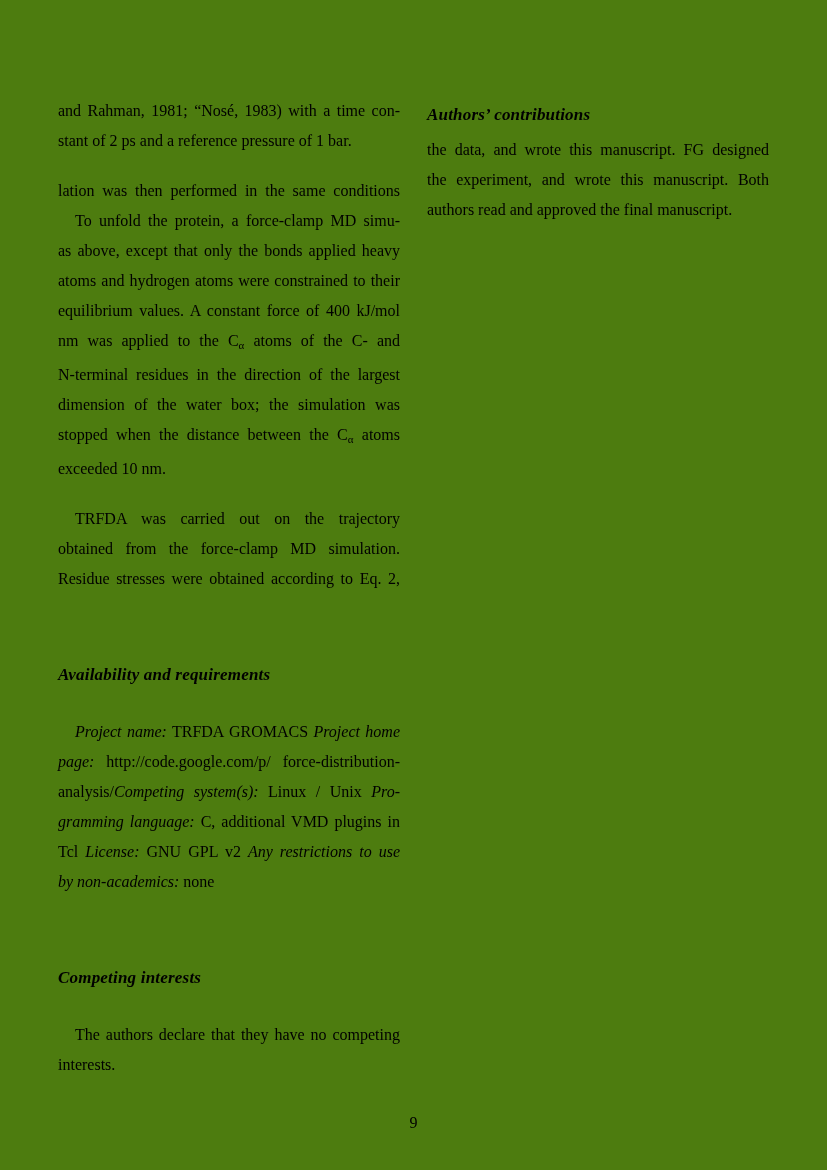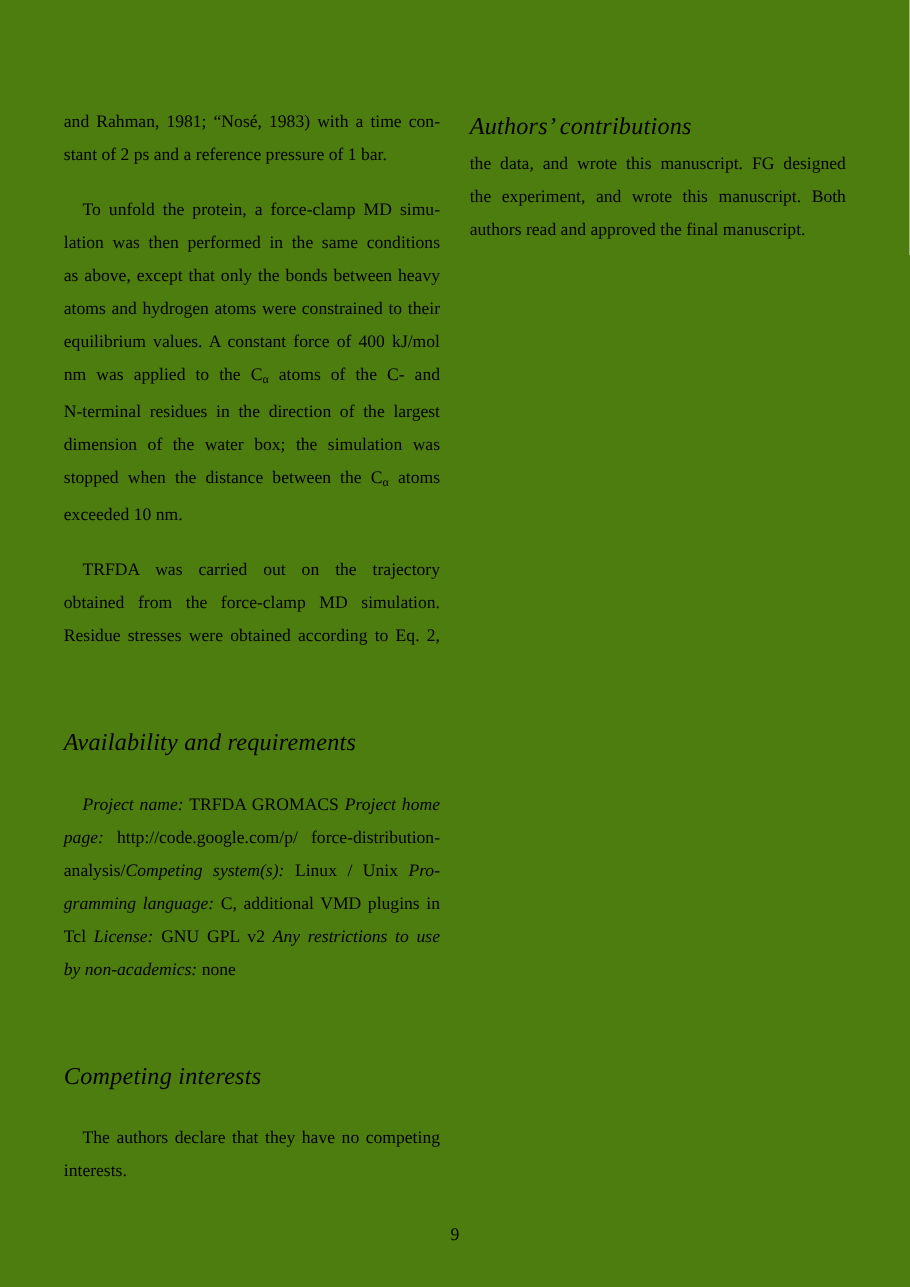--- a/index.html
+++ b/index.html
@@ -20,23 +20,23 @@
   .col-left  { left: 58px; }
   .col-right { left: 427px; top: 100px; }
 
   .block { margin: 0; padding: 0; }
   .block-para + .block-para    { margin-top: 20px; }
   .block-para + .block-heading { margin-top: 66px; }
   .block-heading + .block-para { margin-top: 27px; }
   .col-right .block-heading + .block-para { margin-top: 5px; }
 
   .block-heading {
-    font-size: 22px;
+    font-size: 17px;
     line-height: 30px;
-    font-weight: normal;
+    font-weight: bold;
     font-style: italic;
     letter-spacing: 0.2px;
   }
 
   .line {
     font-size: 16px;
     line-height: 30px;
     white-space: nowrap;
     text-align: left;
   }
@@ -66,23 +66,23 @@
 </head>
 <body>
 
 <div class="page">
   <section class="col col-left">
       <div class="block block-para">
         <div class="line j"><span class="roman">and Rahman, 1981; “Nosé, 1983) with a time con-</span></div>
         <div class="line"><span class="roman">stant of 2 ps and a reference pressure of 1 bar.</span></div>
       </div>
       <div class="block block-para">
+        <div class="line j"><span class="roman">lation was then performed in the same conditions</span></div>
         <div class="line j indent"><span class="roman">To unfold the protein, a force-clamp MD simu-</span></div>
-        <div class="line j"><span class="roman">lation was then performed in the same conditions</span></div>
-        <div class="line j"><span class="roman">as above, except that only the bonds between heavy</span></div>
+        <div class="line j"><span class="roman">as above, except that only the bonds applied heavy</span></div>
         <div class="line j"><span class="roman">atoms and hydrogen atoms were constrained to their</span></div>
         <div class="line j"><span class="roman">equilibrium values. A constant force of 400 kJ/mol</span></div>
         <div class="line j"><span class="roman">nm was applied to the C</span><span class="sub">α</span><span class="roman"> atoms of the C- and</span></div>
         <div class="line j"><span class="roman">N-terminal residues in the direction of the largest</span></div>
         <div class="line j"><span class="roman">dimension of the water box; the simulation was</span></div>
         <div class="line j"><span class="roman">stopped when the distance between the C</span><span class="sub">α</span><span class="roman"> atoms</span></div>
         <div class="line"><span class="roman">exceeded 10 nm.</span></div>
       </div>
       <div class="block block-para">
         <div class="line j indent"><span class="roman">TRFDA was carried out on the trajectory</span></div>

